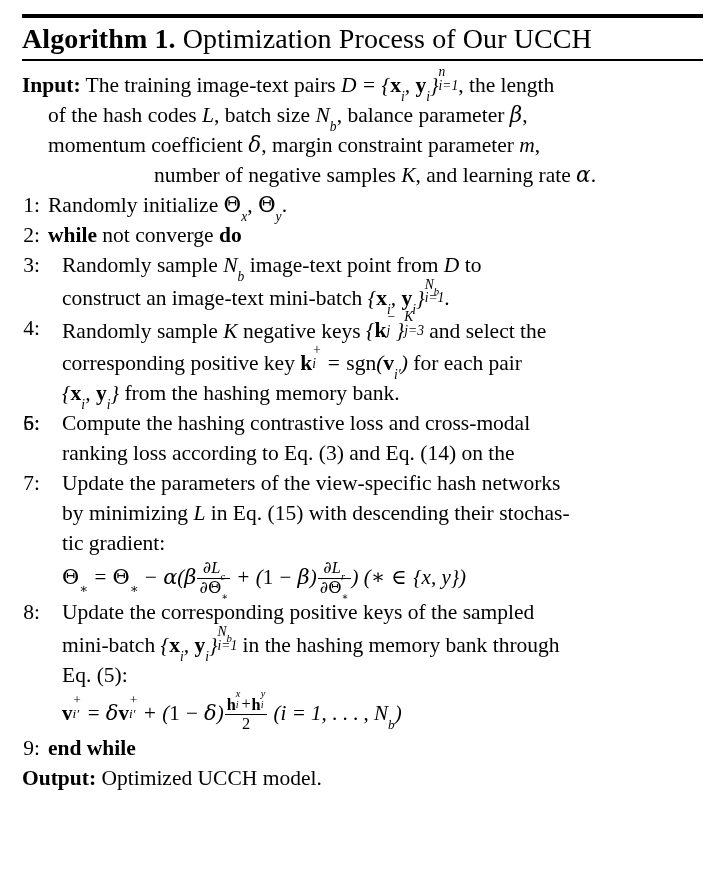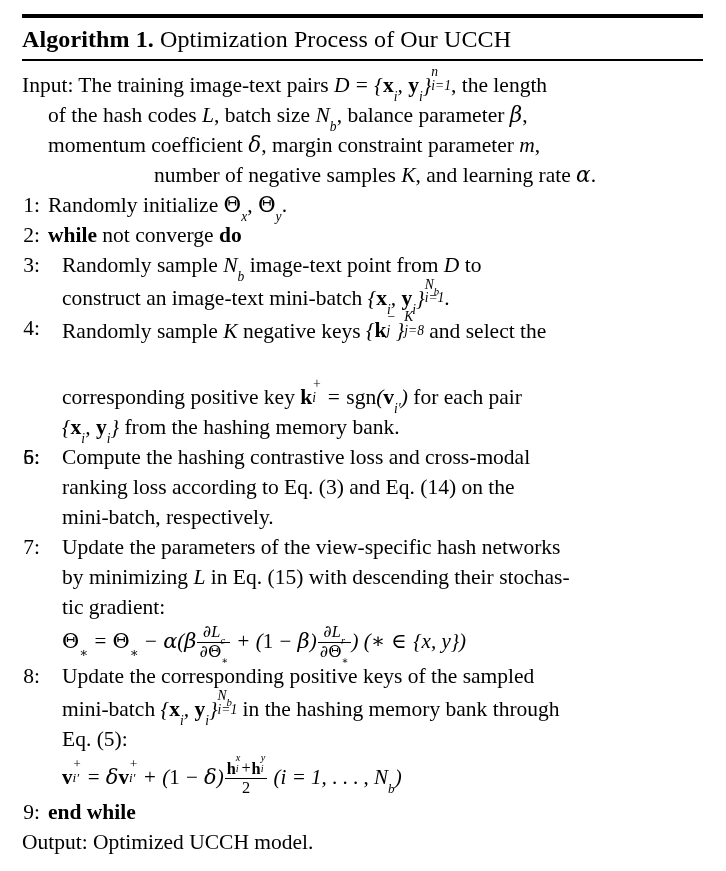--- a/index.html
+++ b/index.html
@@ -29,21 +29,21 @@
     margin: 0 0 0 22px;
     width: 681px;
     background: #000;
   }
   .rule-top    { height: 4px; margin-top: 14px; }
   .rule-mid    { height: 2px; margin-top: 5px; }
 
   
   .algo-title {
     margin: 6px 0 4px 22px;
-    font-size: 24px;
+    font-size: 28px;
     line-height: 30px;
     letter-spacing: .1px;
   }
   .algo-title .title-label { font-weight: bold; }
   .algo-title .title-text  { font-weight: normal; }
 
   
   .algo-body {
     margin: 6px 0 0 0;
     padding: 0;
@@ -52,21 +52,21 @@
   }
 
   
   .io-line {
     position: relative;
     margin: 0 24px 0 22px;
     padding-left: 0;
     text-align: justify;
     text-justify: inter-word;
   }
-  .io-line .io-label { font-weight: normal; }
+  .io-line .io-label { font-weight: bold; }
   .io-line .cont {
     display: block;
     margin-left: 26px;
     text-align: justify;
   }
   .io-line .cont.last { text-align: center; }
 
   
   .step {
     position: relative;
@@ -76,21 +76,21 @@
   .step.indent { padding-left: 40px; }
   .step > .num {
     position: absolute;
     left: 0;
     top: 0;
     width: 18px;
     text-align: right;
   }
   .step.indent > .num { width: 18px; left: 0; }
   .step .ln { display: block; }
-  .step .ln.just { text-align: justify; text-justify: inter-word; margin-top: 34px; }
+  .step .ln.just { text-align: justify; text-justify: inter-word; }
   .step .ln.eq { margin-top: 1px; }
   b.kw { font-weight: bold; }
 
   
   .m { font-style: italic; white-space: nowrap; }
   .mup { font-style: normal; }
   .bvec { font-weight: bold; font-style: normal; font-family: "Liberation Serif", serif; }
   .cal  { font-style: italic; font-family: "Liberation Serif", serif; }
   .greek { font-style: italic; font-family: "DejaVu Serif", serif; }
   .greek-up { font-style: normal; font-family: "DejaVu Serif", serif; }
@@ -221,21 +221,21 @@
         <span class="m">{<span class="bvec">x</span><sub>i</sub>, <span class="bvec">y</span><sub>i</sub>}<span class="subsup"><span class="s-top"><span>N</span><sub style="font-size:80%">b</sub></span><span class="s-bot">i=1</span></span></span><span>.</span>
       </span>
     </div>
 
     <div class="step indent">
       <span class="num">4:</span>
       <span class="ln">
         <span>Randomly sample</span>
         <span class="m">K</span>
         <span>negative keys</span>
-        <span class="m">{<span class="bvec">k</span><span class="updown"><span class="up">−</span><span>j</span></span>}<span class="subsup"><span class="s-top">K</span><span class="s-bot">j=8</span></span></span>
+        <span class="m">{<span class="bvec">k</span><span class="updown"><span class="up">−</span><span>j</span></span>}<span class="subsup"><span class="s-top">K</span><span class="s-bot">j=3</span></span></span>
         <span>and select the</span>
       </span>
       <span class="ln just">
         <span>corresponding</span>
         <span>positive</span>
         <span>key</span>
         <span class="m"><span class="bvec">k</span><span class="updown"><span class="up">+</span><span>i</span></span> <span class="op">=</span> <span class="mup">sgn</span>(<span class="bvec">v</span><sub>i′</sub>)</span>
         <span>for</span>
         <span>each</span>
         <span>pair</span>
@@ -247,21 +247,20 @@
     </div>
 
     <div class="step indent">
       <span class="num">5:</span>
     </div>
 
     <div class="step indent">
       <span class="num">6:</span>
       <span class="ln">Compute the hashing contrastive loss and cross-modal</span>
       <span class="ln">ranking loss according to Eq. (3) and Eq. (14) on the</span>
-      <span class="ln">mini-batch, respectively.</span>
     </div>
 
     <div class="step indent">
       <span class="num">7:</span>
       <span class="ln">Update the parameters of the view-specific hash networks</span>
       <span class="ln">
         <span>by minimizing</span>
         <span class="cal m">L</span>
         <span>in Eq. (15) with descending their stochas-</span>
       </span>

